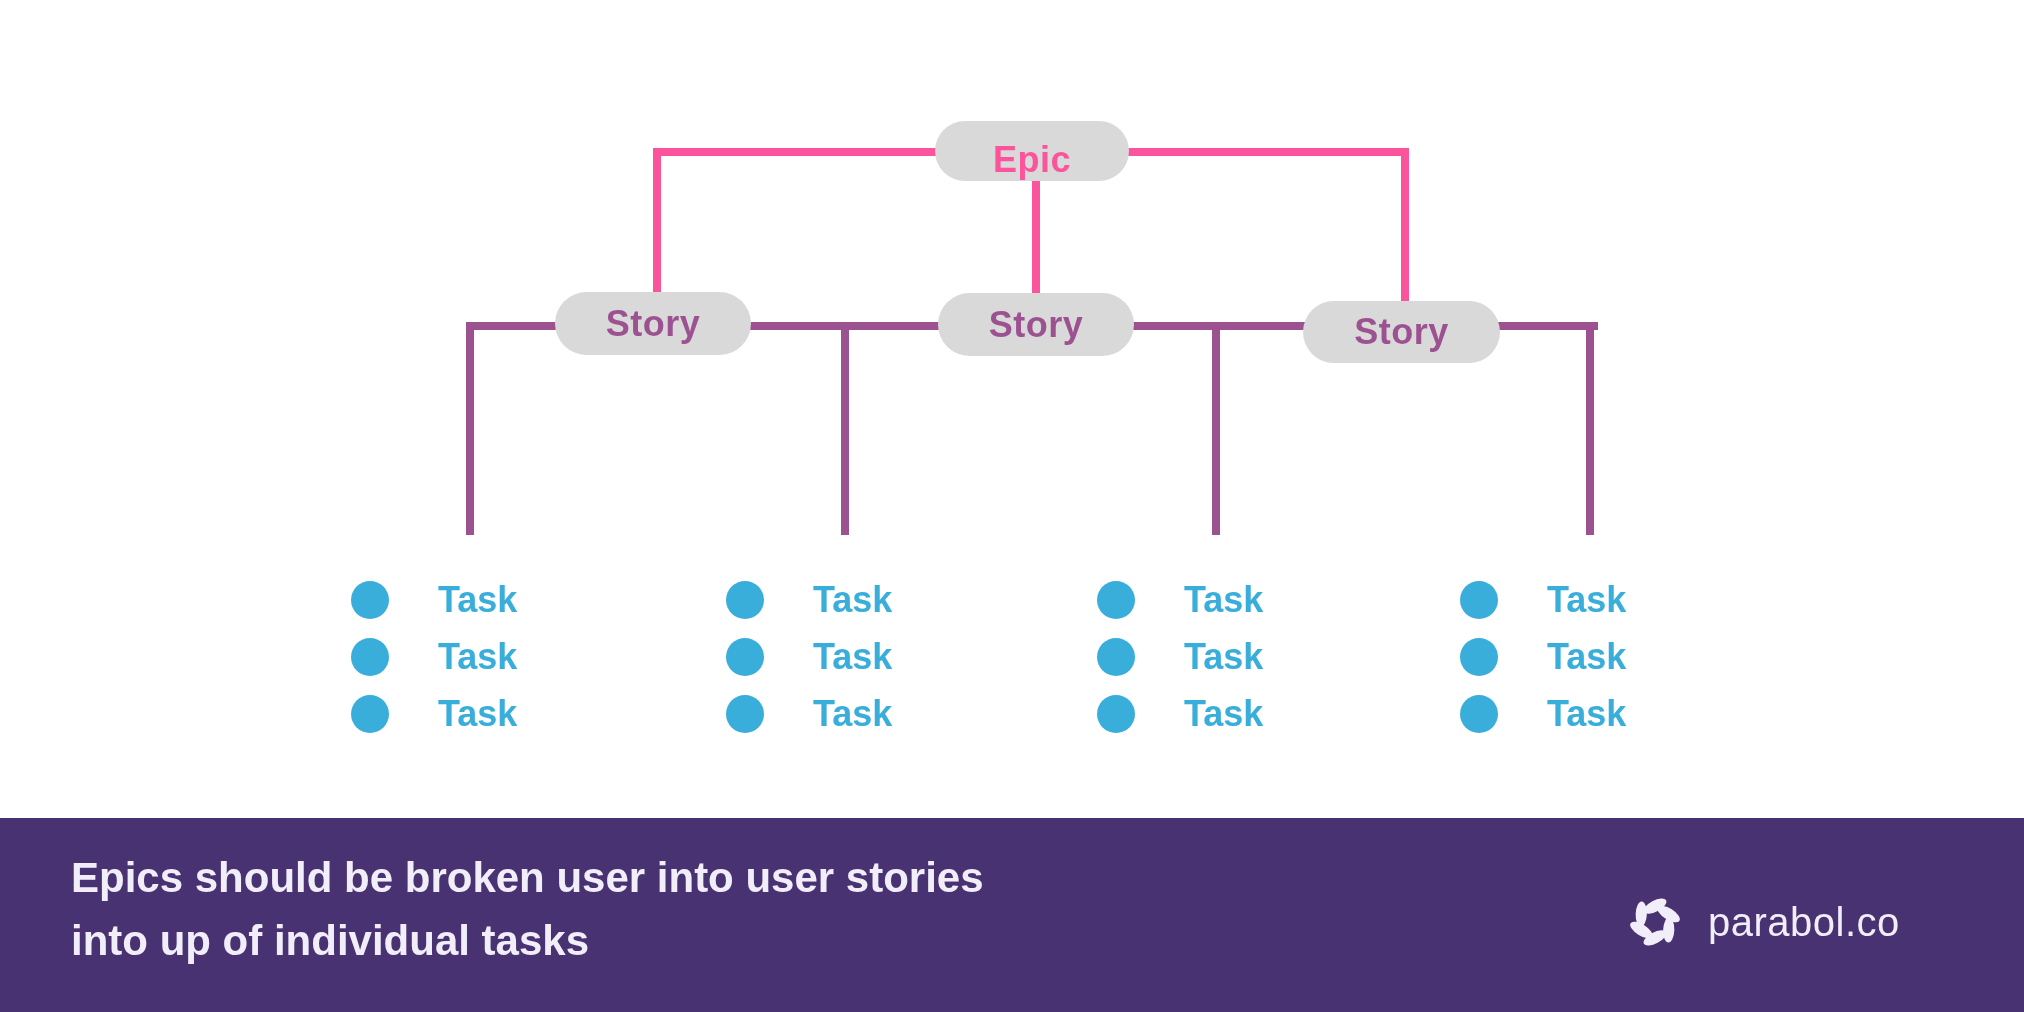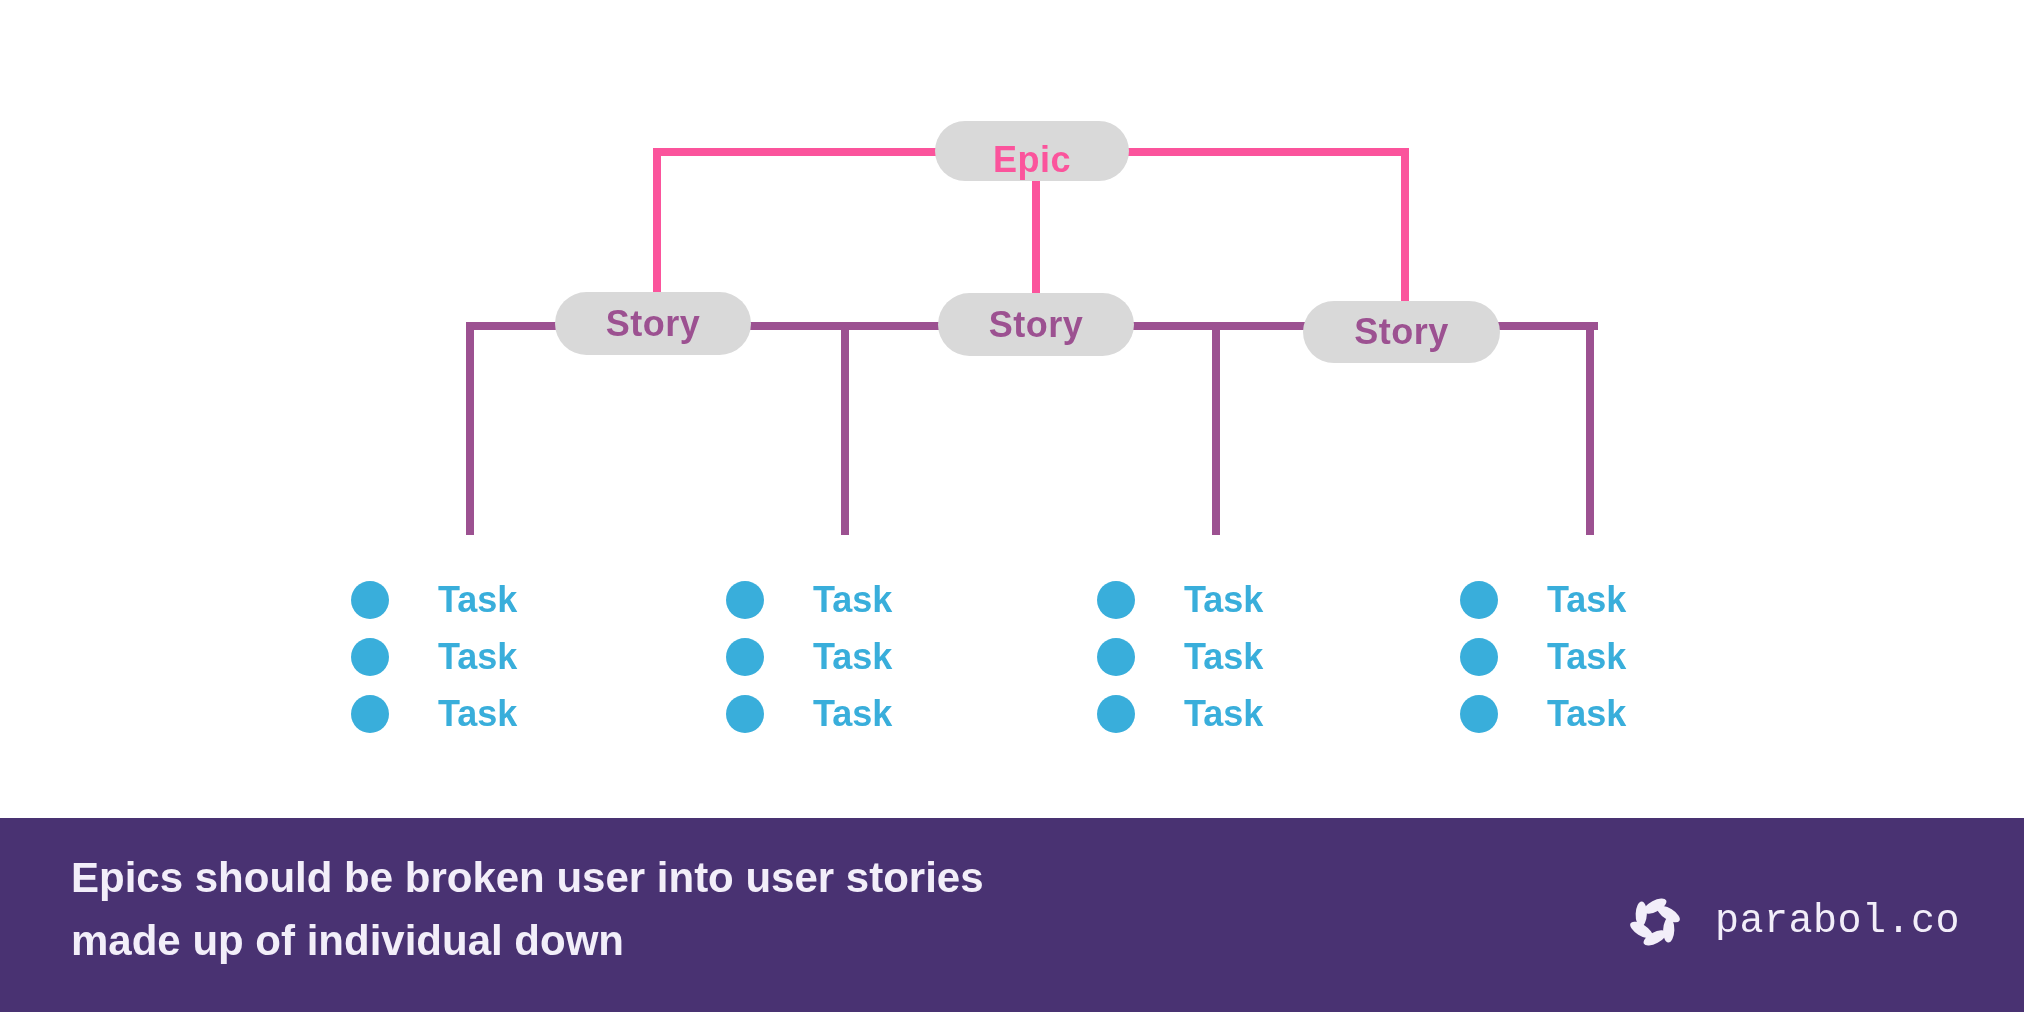--- a/index.html
+++ b/index.html
@@ -76,21 +76,21 @@
     background:var(--banner-purple);z-index:3;
   }
   .caption{
     position:absolute;left:71px;top:846px;z-index:4;
     color:var(--banner-text);
     font-weight:bold;font-size:42px;line-height:63px;
     white-space:nowrap;
   }
   .logo{
     position:absolute;left:1627px;top:894px;z-index:4;
-    display:flex;align-items:center;gap:32px;font-family:Liberation Mono, monospace;
+    display:flex;align-items:center;gap:25px;
   }
   .logo-icon{width:56px;height:56px;display:block;}
   .logo-text{
     color:var(--banner-text);
     font-weight:500;font-size:40px;line-height:56px;
     letter-spacing:0.5px;white-space:nowrap;
   }
 </style>
 </head>
 <body>
@@ -177,21 +177,21 @@
     </div>
     <div class="task-item">
       <span class="task-bullet"></span>
       <span class="task-label">Task</span>
     </div>
   </div>
 
   <div class="banner"></div>
   <div class="caption">
     <div>Epics should be broken user into user stories</div>
-    <div>made up of individual down</div>
+    <div>into up of individual tasks</div>
   </div>
 
   <div class="logo">
     <svg class="logo-icon" viewBox="-30 -30 60 60" xmlns="http://www.w3.org/2000/svg">
       <g fill="#F2EEF9">
         <ellipse rx="13.5" ry="6" transform="rotate(0)   translate(0,-17) rotate(-28)"></ellipse>
         <ellipse rx="13.5" ry="6" transform="rotate(60)  translate(0,-17) rotate(-28)"></ellipse>
         <ellipse rx="13.5" ry="6" transform="rotate(120) translate(0,-17) rotate(-28)"></ellipse>
         <ellipse rx="13.5" ry="6" transform="rotate(180) translate(0,-17) rotate(-28)"></ellipse>
         <ellipse rx="13.5" ry="6" transform="rotate(240) translate(0,-17) rotate(-28)"></ellipse>

